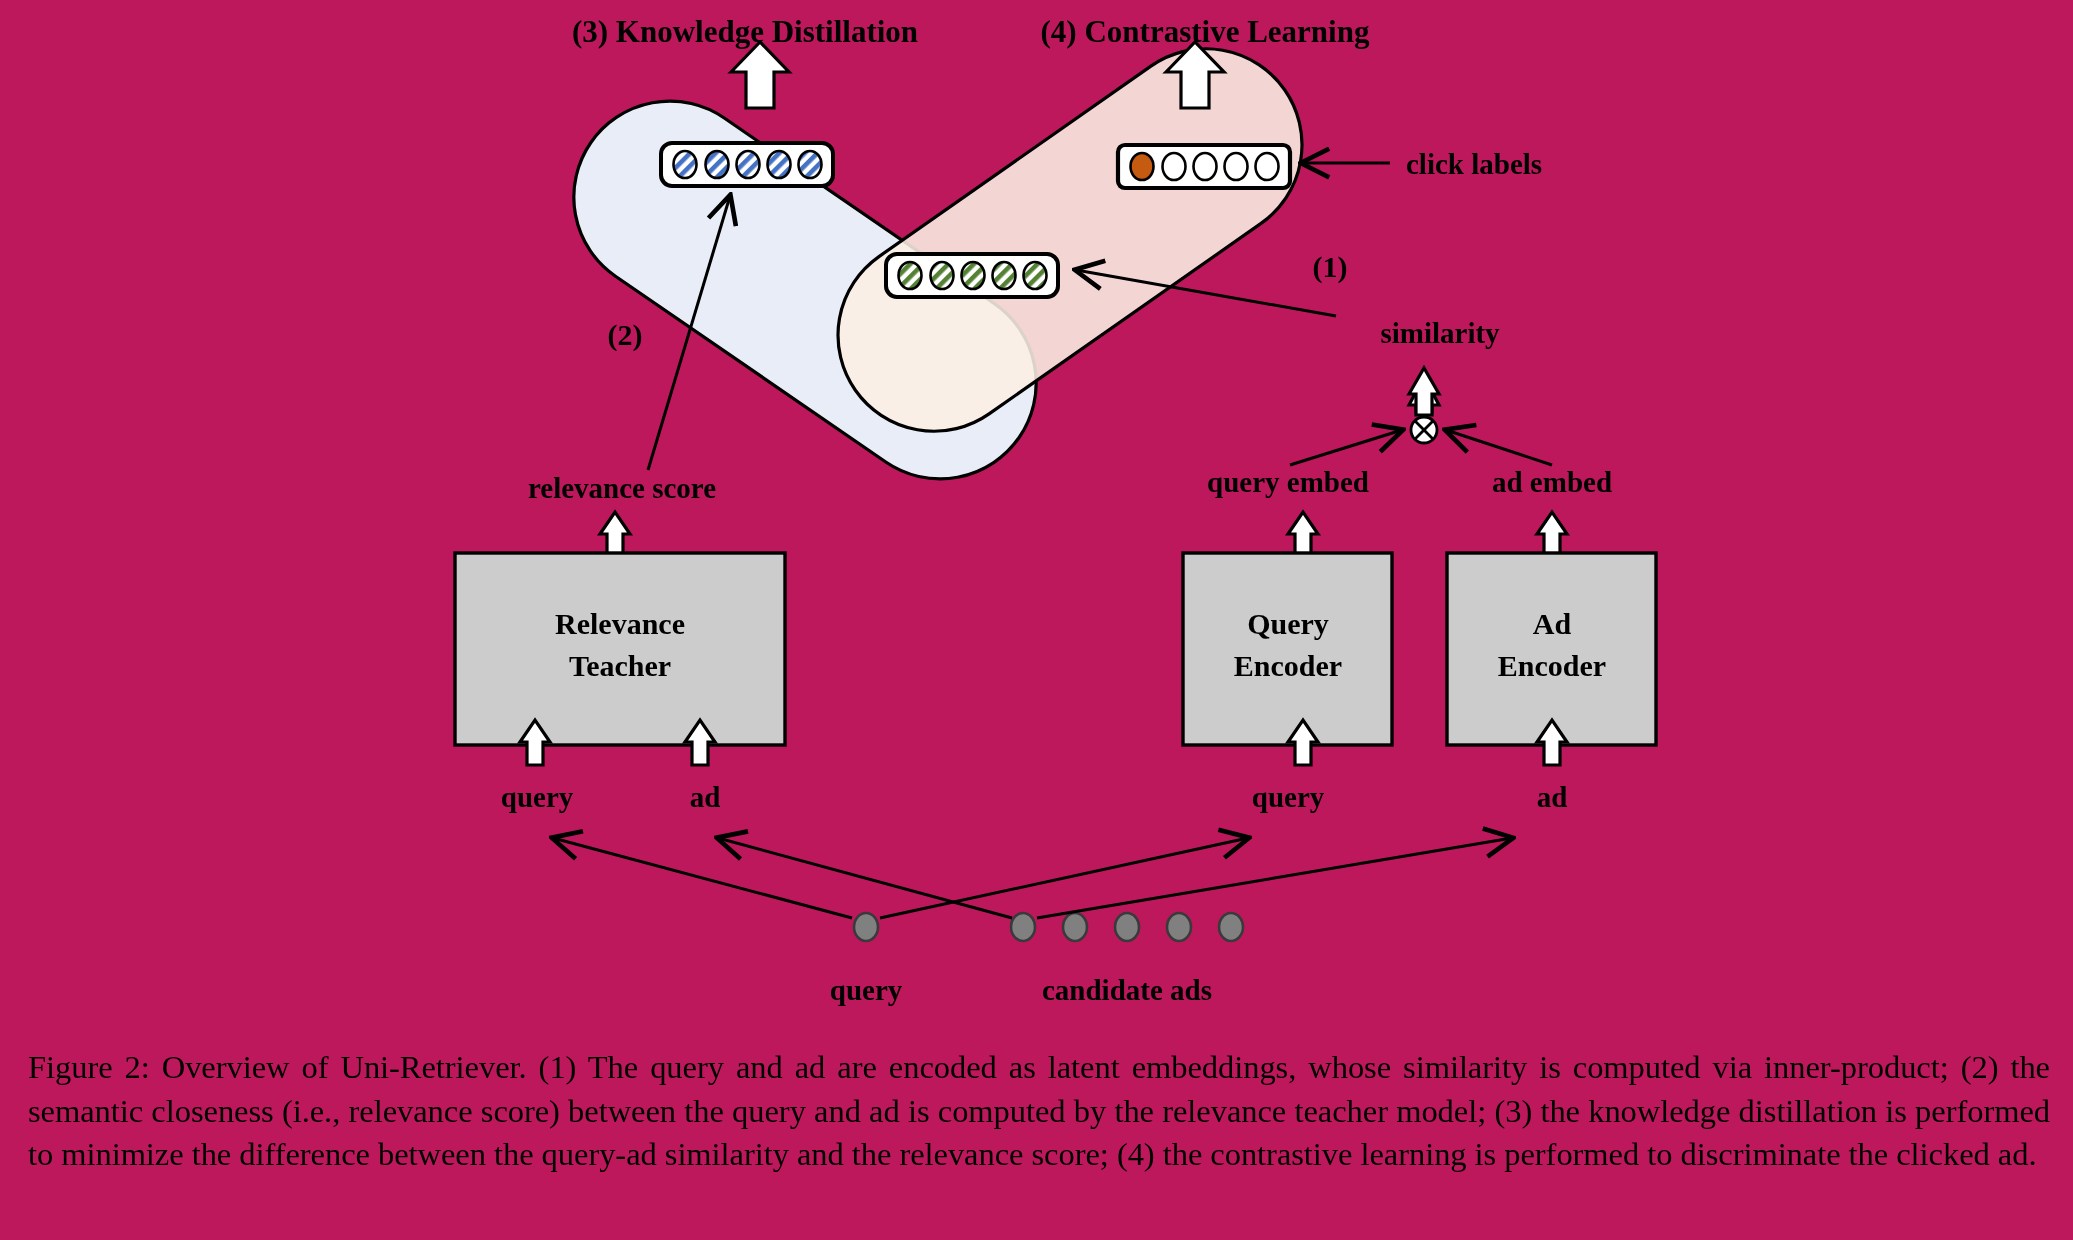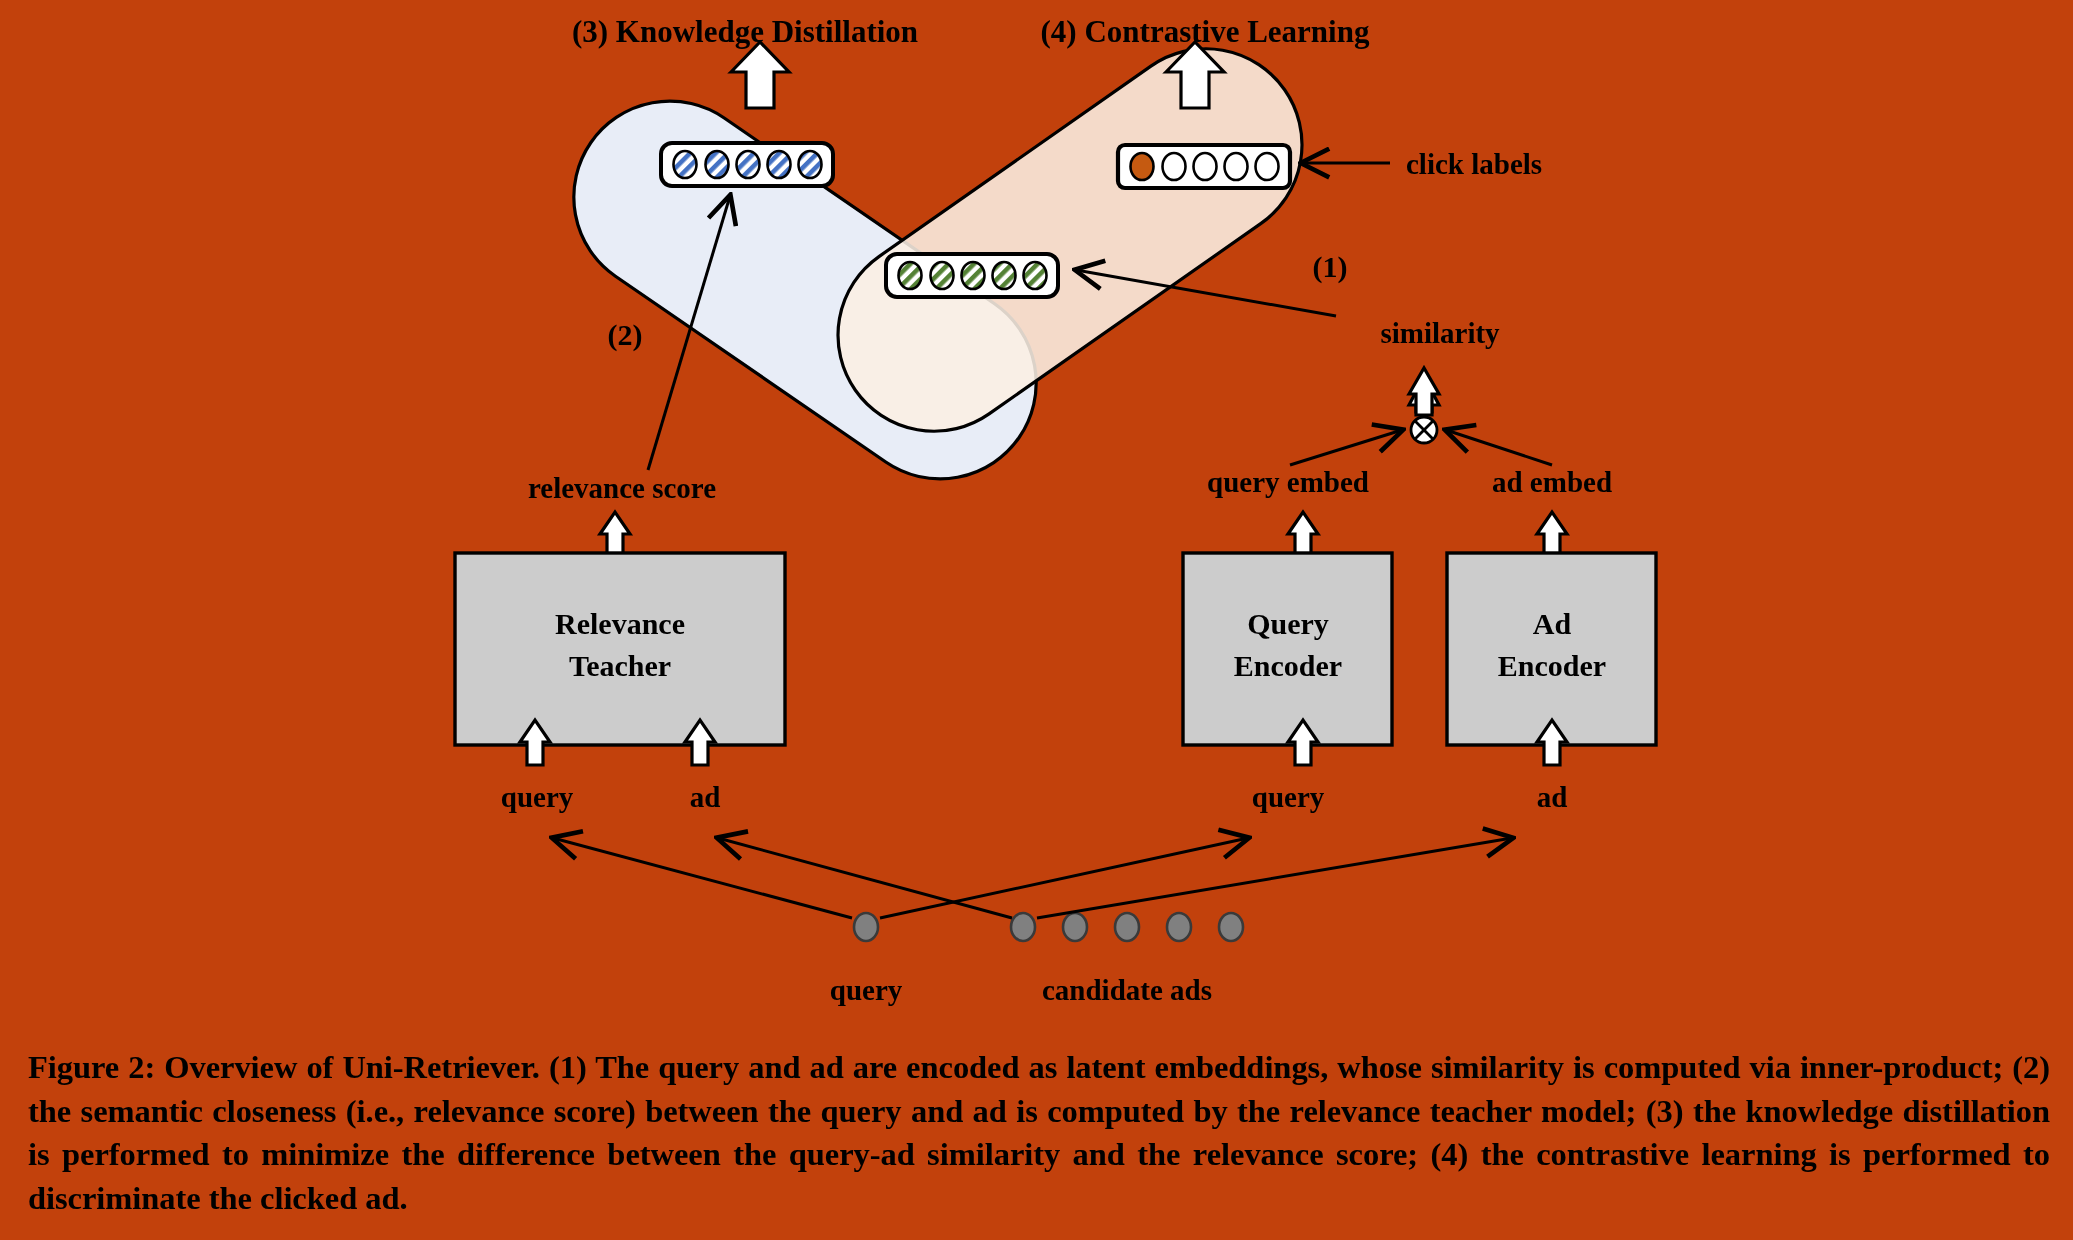--- a/index.html
+++ b/index.html
@@ -10,21 +10,21 @@
   body {
     width: 2073px;
     height: 1240px;
     font-family: "Liberation Serif", "DejaVu Serif", serif;
     overflow: hidden;
   }
   #page {
     position: relative;
     width: 2073px;
     height: 1240px;
-    background: #c2410c;
+    background: #be185d;
   }
   #figure-svg {
     position: absolute;
     left: 0;
     top: 0;
     width: 2073px;
     height: 1040px;
     display: block;
   }
   .dg-label {
@@ -36,21 +36,21 @@
   .lbl-normal  { font-size: 29px; }
   .lbl-box     { font-size: 30px; }
   .lbl-step    { font-size: 30px; }
 
   #caption {
     position: absolute;
     left: 28px;
     top: 1046px;
     width: 2022px;
     font-family: "Liberation Serif", "DejaVu Serif", serif;
-    font-weight: bold;
+    font-weight: normal;
     font-size: 32.5px;
     line-height: 1.345;
     color: #000000;
     text-align: justify;
     text-justify: inter-word;
     letter-spacing: -0.05px;
   }
 </style>
 </head>
 <body>

